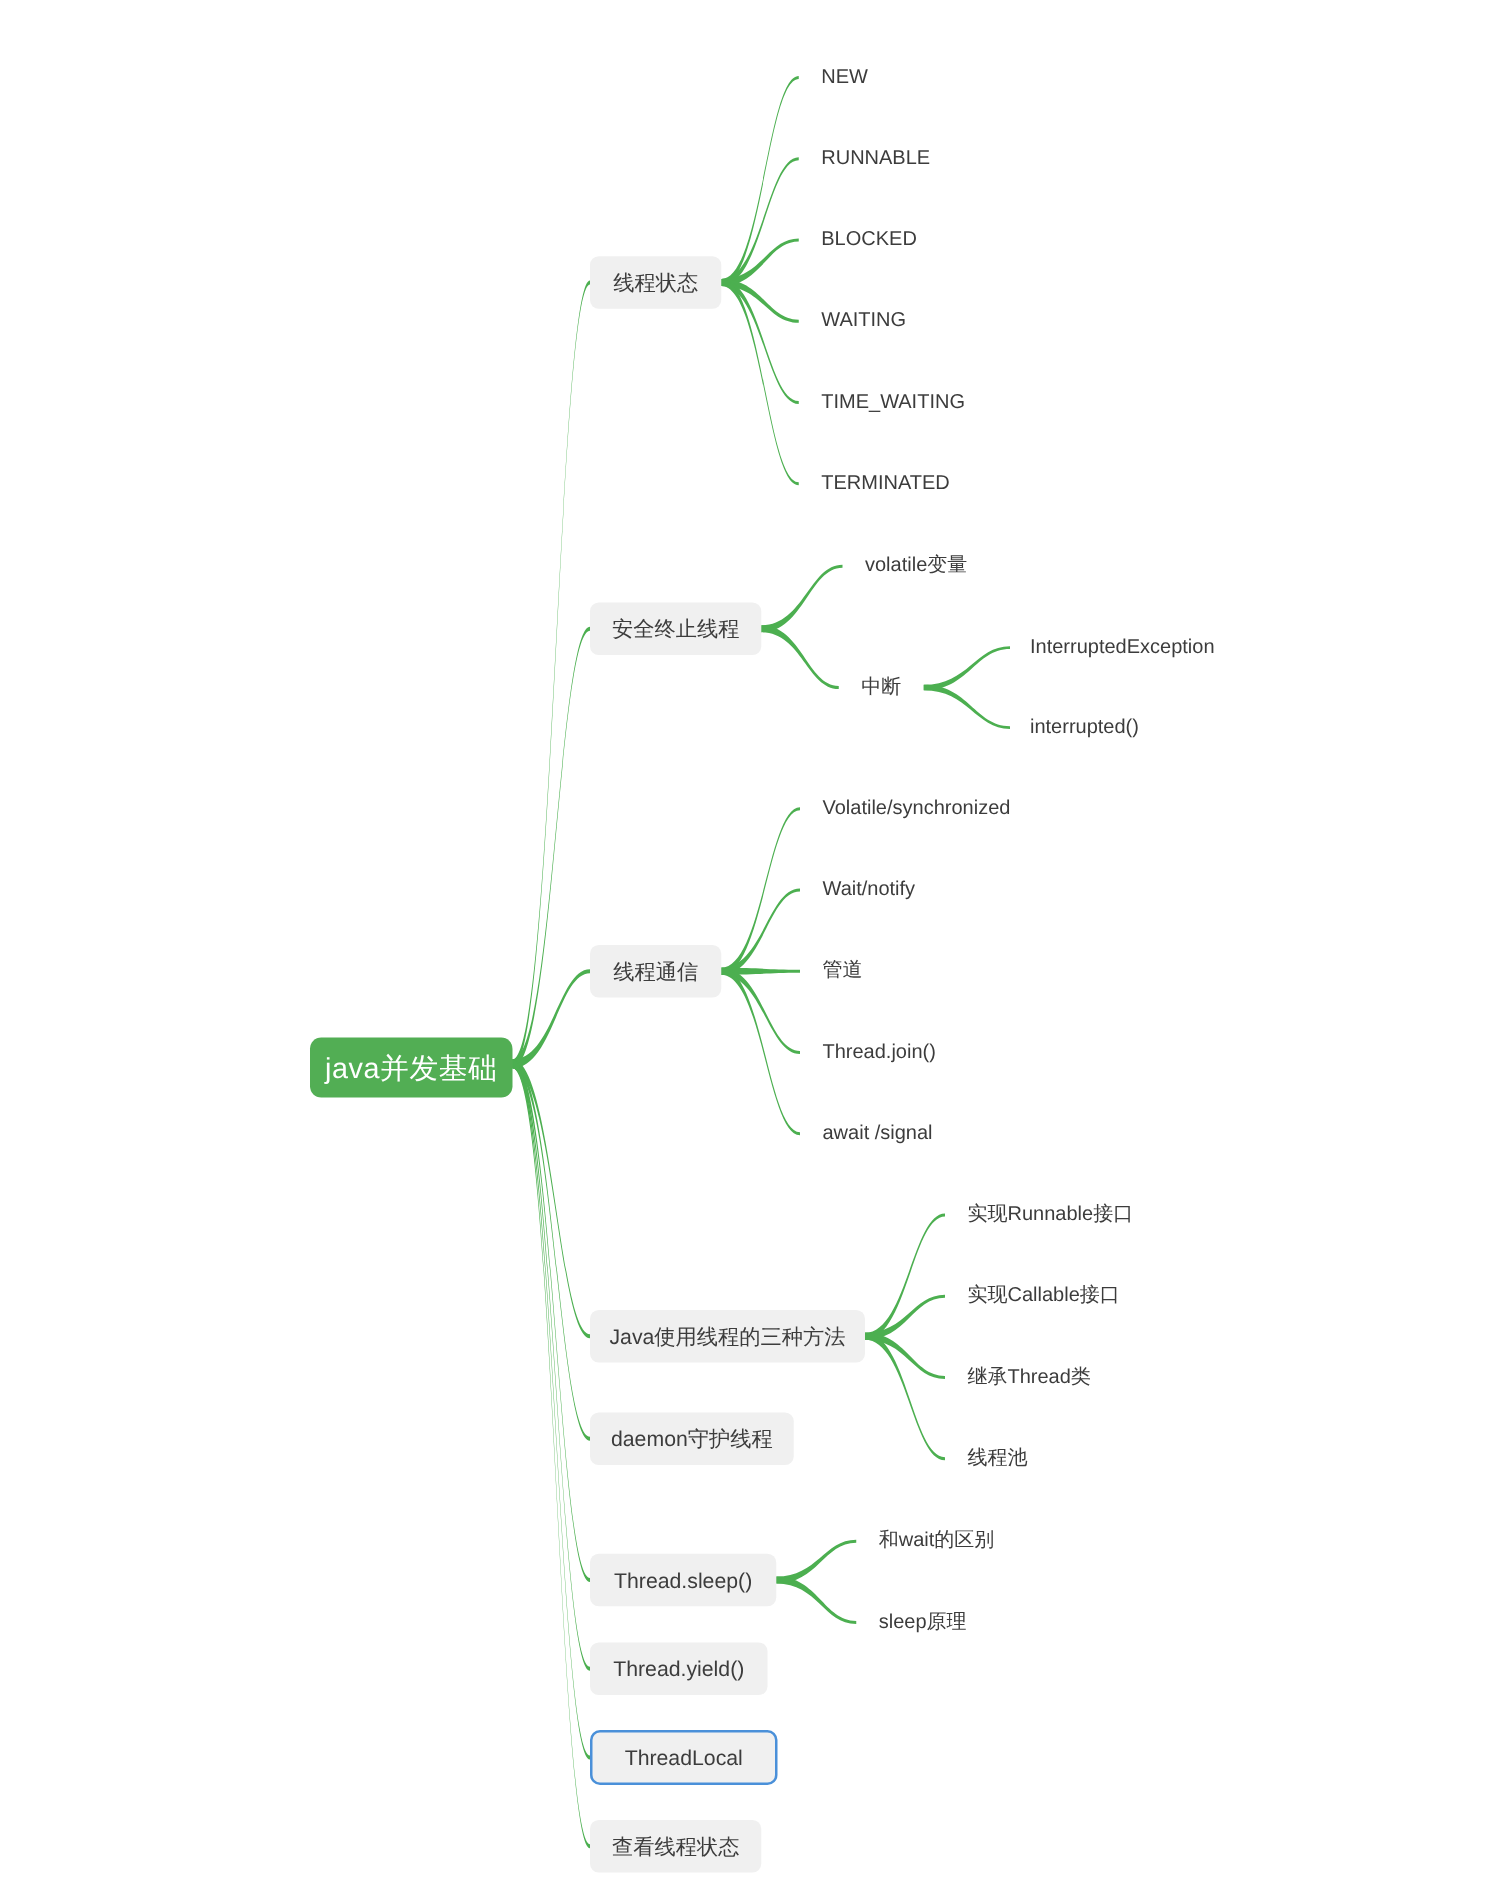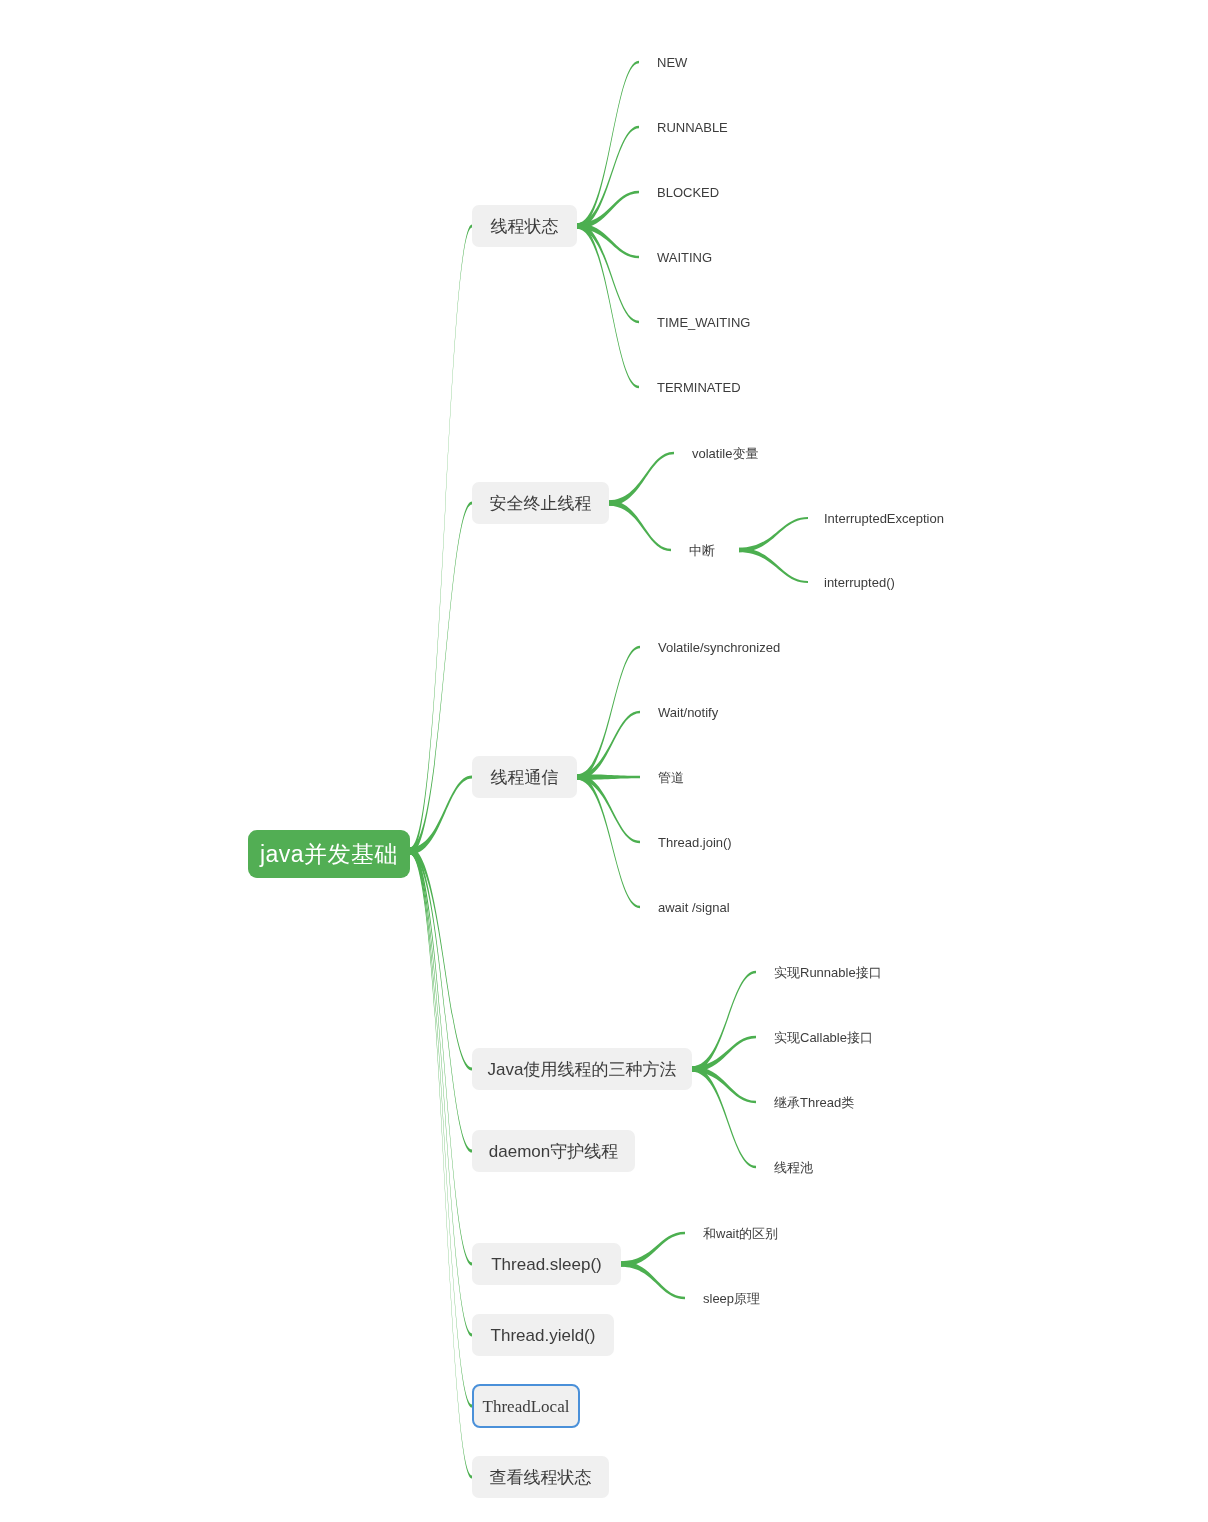--- a/index.html
+++ b/index.html
@@ -19,21 +19,21 @@
     font-size:23px;letter-spacing:.5px;padding:0 20px;
   }
   .node-branch{
     background:#f0f0f0;color:#3c3c3c;border-radius:7px;
     font-size:17px;padding:0 20px;
   }
   .node-branch.selected{
     background:#f0f0f0;border:2px solid #4a90d9;border-radius:8px;
   }
   .node-leaf{
-    background:transparent;color:#3c3c3c;font-size:13px;
+    background:transparent;color:#3c3c3c;font-size:16px;
     justify-content:center;padding:0;
   }
 </style>
 </head>
 <body>
 
 <div id="mindmap">
   <svg id="edges" viewBox="0 0 1208 1522" xmlns="http://www.w3.org/2000/svg">
       <path d="M 410 847.5 C 442.24 847.5, 446.8528 224.4, 472 224.4 L 472 227.6 C 446.8528 227.6, 442.24 854.5, 410 854.5 Z" fill="#4caf50"></path>
       <path d="M 577 223.25 C 609.24 223.25, 613.8528 60.8, 639 60.8 L 639 63.2 C 613.8528 63.2, 609.24 228.75, 577 228.75 Z" fill="#4caf50"></path>
@@ -147,20 +147,20 @@
       </div>
       <div class="node node-leaf" style="left: 703px; top: 1223px; width: auto; height: 20px;">
         <span>和wait的区别</span>
       </div>
       <div class="node node-leaf" style="left: 703px; top: 1288px; width: auto; height: 20px;">
         <span>sleep原理</span>
       </div>
       <div class="node node-branch" style="left: 472px; top: 1314px; width: 142px; height: 42px;">
         <span>Thread.yield()</span>
       </div>
-      <div class="node node-branch selected" style="left: 472px; top: 1384px; width: 108px; height: 44px; font-family: Liberation Serif, serif;">
+      <div class="node node-branch selected" style="left: 472px; top: 1384px; width: 150px; height: 44px;">
         <span>ThreadLocal</span>
       </div>
       <div class="node node-branch" style="left: 472px; top: 1456px; width: 137px; height: 42px;">
         <span>查看线程状态</span>
       </div>
     </div>
 </div>
 
 </body></html>

